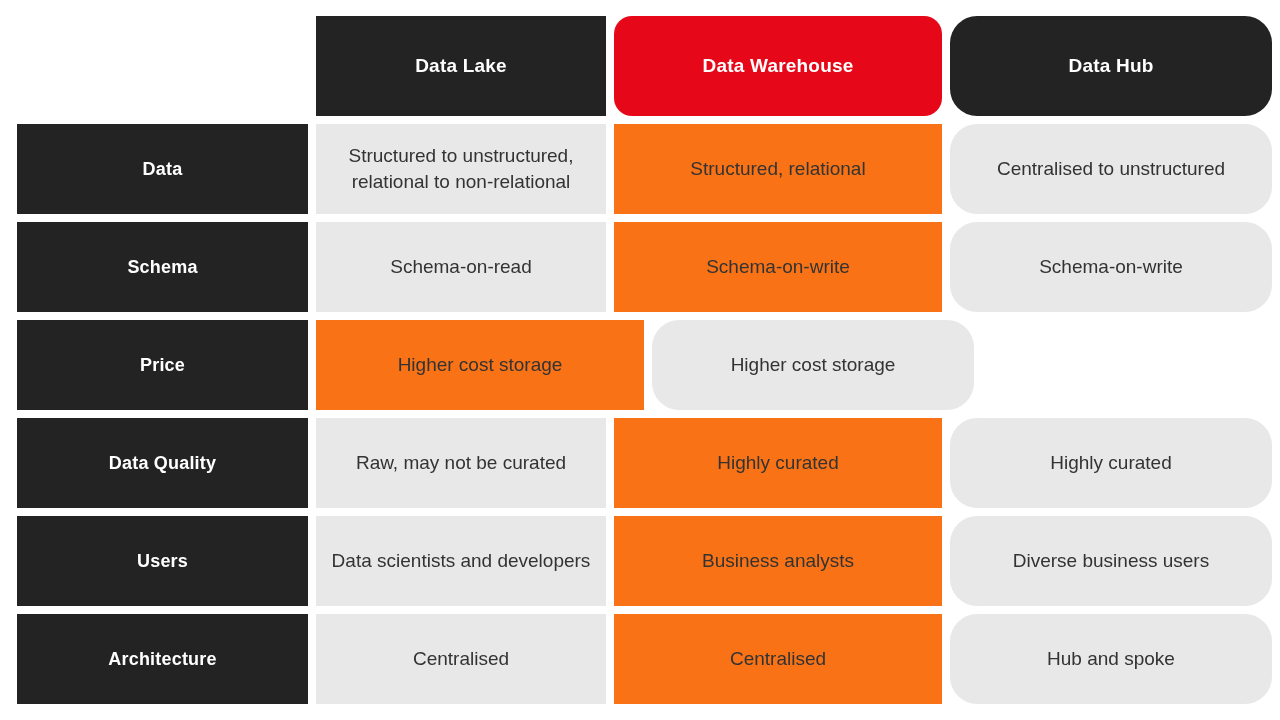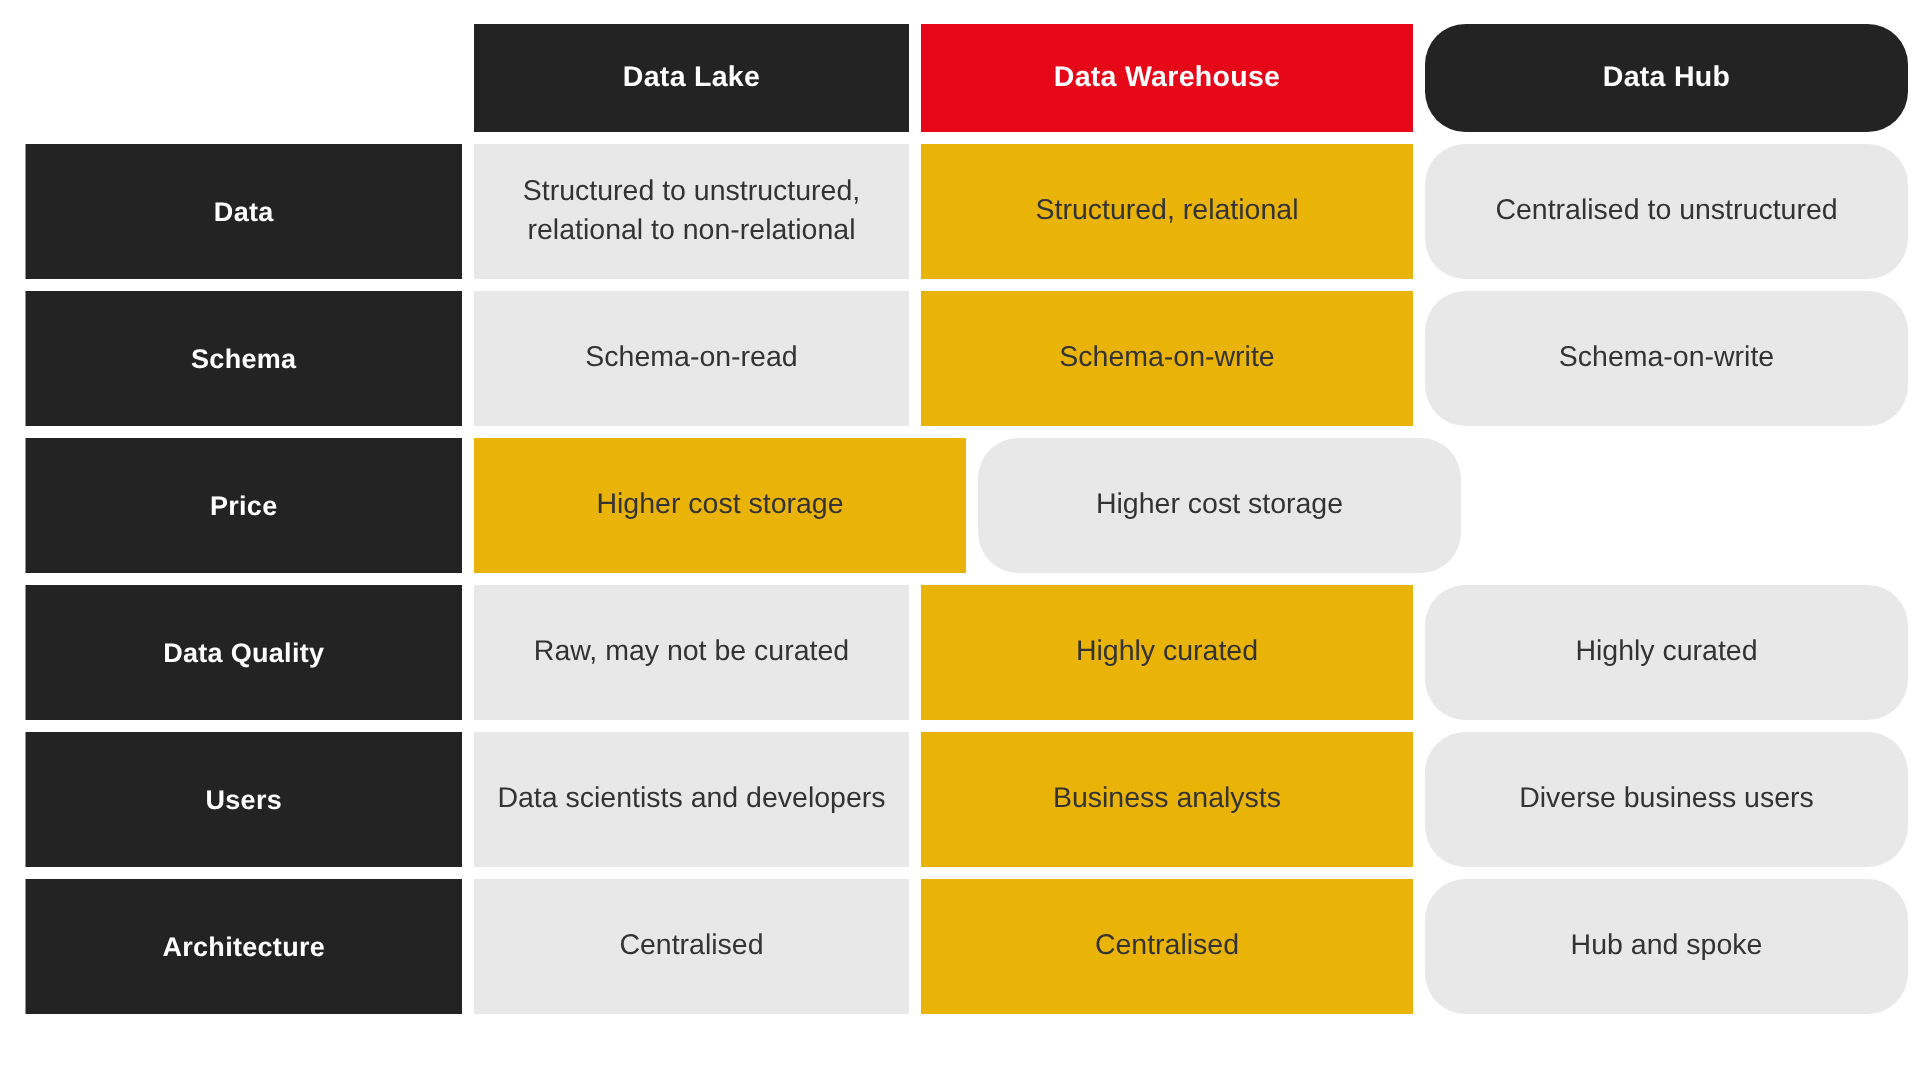--- a/index.html
+++ b/index.html
@@ -23,21 +23,21 @@
     flex-direction: column;
     row-gap: 8px;
   }
 
   .table-row {
     display: flex;
     column-gap: 8px;
     height: 89px;
   }
   .table-row.header-row {
-    height: 72px;
+    height: 100px;
   }
   .table-row.body-row {
     height: 90px;
   }
 
   
   .cell.col-label   { width: 291px; flex: 0 0 291px; }
   .cell.col-lake    { width: 290px; flex: 0 0 290px; }
   .cell.col-wh      { width: 328px; flex: 0 0 328px; }
   .cell.col-hub     { width: 322px; flex: 0 0 322px; border-radius: 27px; }
@@ -58,40 +58,41 @@
   }
   .cell.header {
     background: #232323;
     color: #ffffff;
     font-size: 19px;
     font-weight: bold;
     letter-spacing: 0.2px;
   }
   .cell.header.accent {
     background: #e60718;
+    border-radius: 18px;
   }
 
   
   .cell.row-label {
     background: #232323;
     color: #ffffff;
     font-size: 18px;
     font-weight: bold;
     letter-spacing: 0.2px;
   }
 
   
   .cell.value {
     background: #e8e8e8;
     color: #333333;
     font-size: 19px;
     font-weight: normal;
   }
   .cell.value.accent {
-    background: #eab308;
+    background: #f97316;
   }
 </style>
 </head>
 <body>
 
 <div id="comparison-table">
 
   <div class="table-row header-row">
     <div class="cell col-label spacer"></div>
     <div class="cell col-lake header">Data Lake</div>

